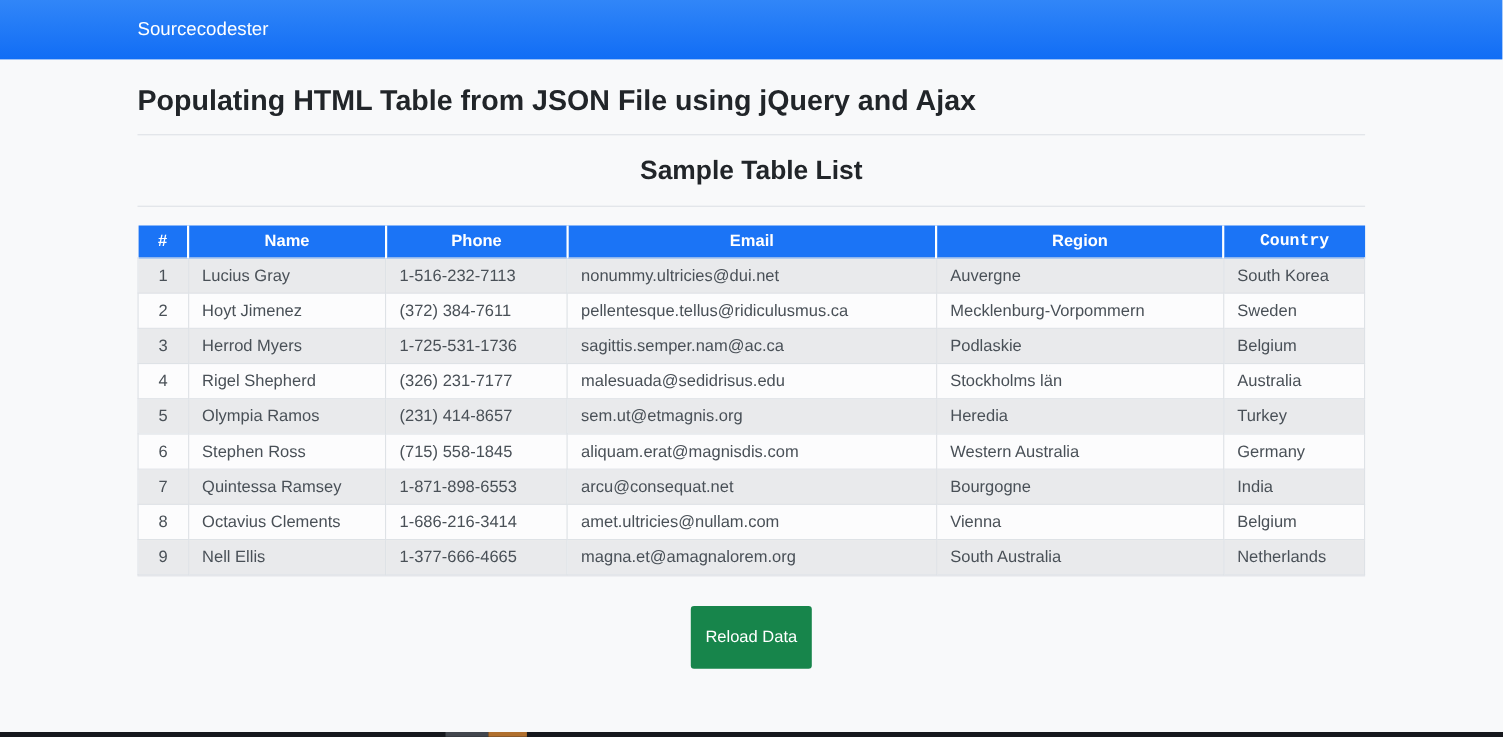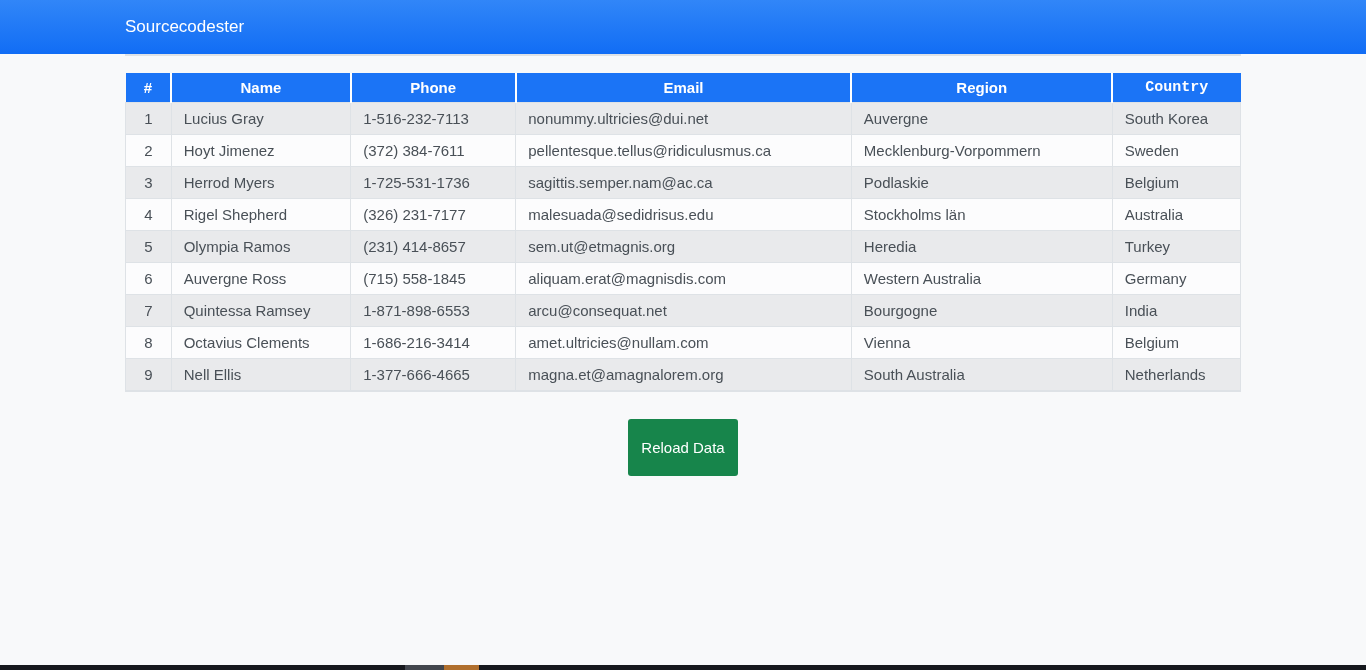--- a/index.html
+++ b/index.html
@@ -101,21 +101,23 @@
 </head>
 <body>
 
 <nav class="navbar">
   <div class="container">
     <span class="brand">Sourcecodester</span>
   </div>
 </nav>
 
 <main class="container">
+  <h1 class="page-title">Populating HTML Table from JSON File using jQuery and Ajax</h1>
   <hr class="rule">
+  <h2 class="section-heading">Sample Table List</h2>
   <hr class="rule">
 
   <table class="data-table">
     <colgroup>
         <col style="width: 4.1%;">
         <col style="width: 16.1%;">
         <col style="width: 14.8%;">
         <col style="width: 30.1%;">
         <col style="width: 23.4%;">
         <col style="width: 11.5%;">
@@ -166,21 +168,21 @@
         <tr>
           <td class="num">5</td>
           <td>Olympia Ramos</td>
           <td>(231) 414-8657</td>
           <td>sem.ut@etmagnis.org</td>
           <td>Heredia</td>
           <td>Turkey</td>
         </tr>
         <tr>
           <td class="num">6</td>
-          <td>Auvergne Ross</td>
+          <td>Stephen Ross</td>
           <td>(715) 558-1845</td>
           <td>aliquam.erat@magnisdis.com</td>
           <td>Western Australia</td>
           <td>Germany</td>
         </tr>
         <tr>
           <td class="num">7</td>
           <td>Quintessa Ramsey</td>
           <td>1-871-898-6553</td>
           <td>arcu@consequat.net</td>

